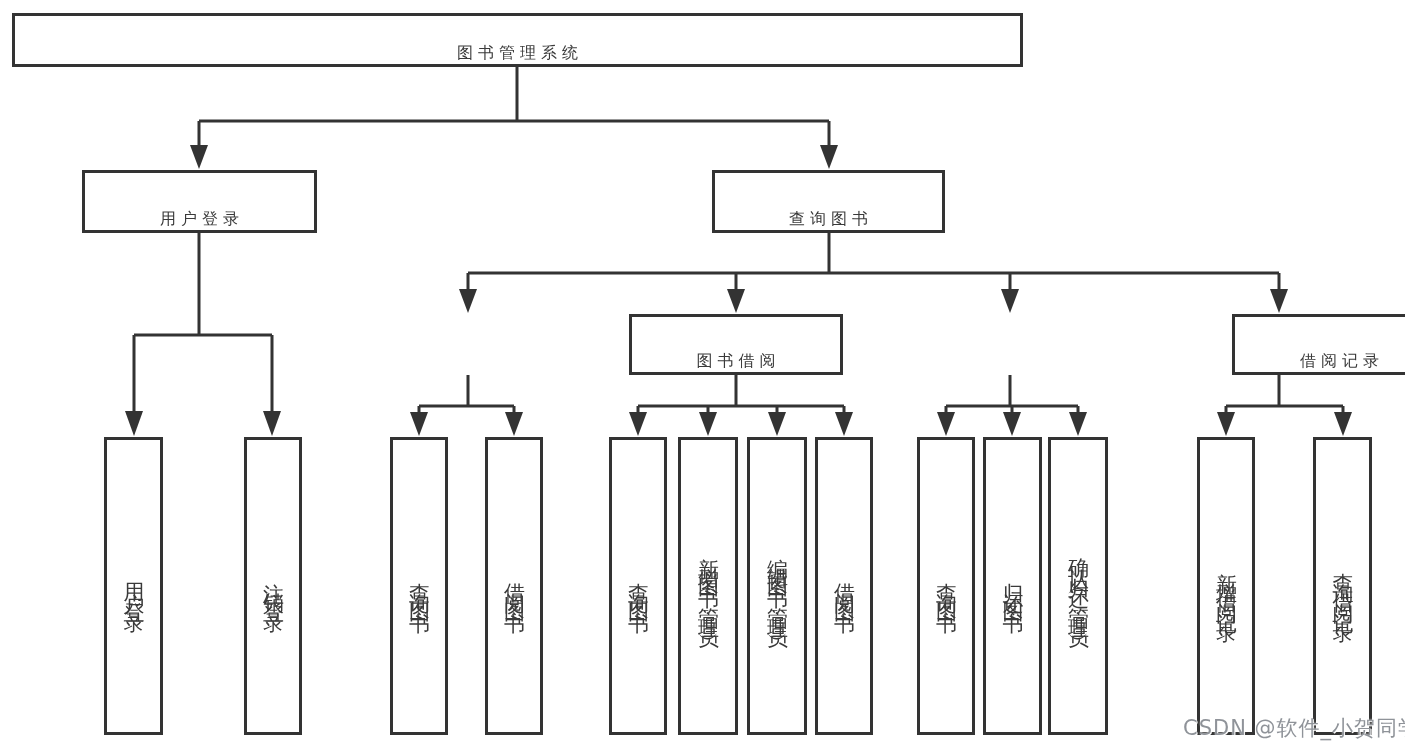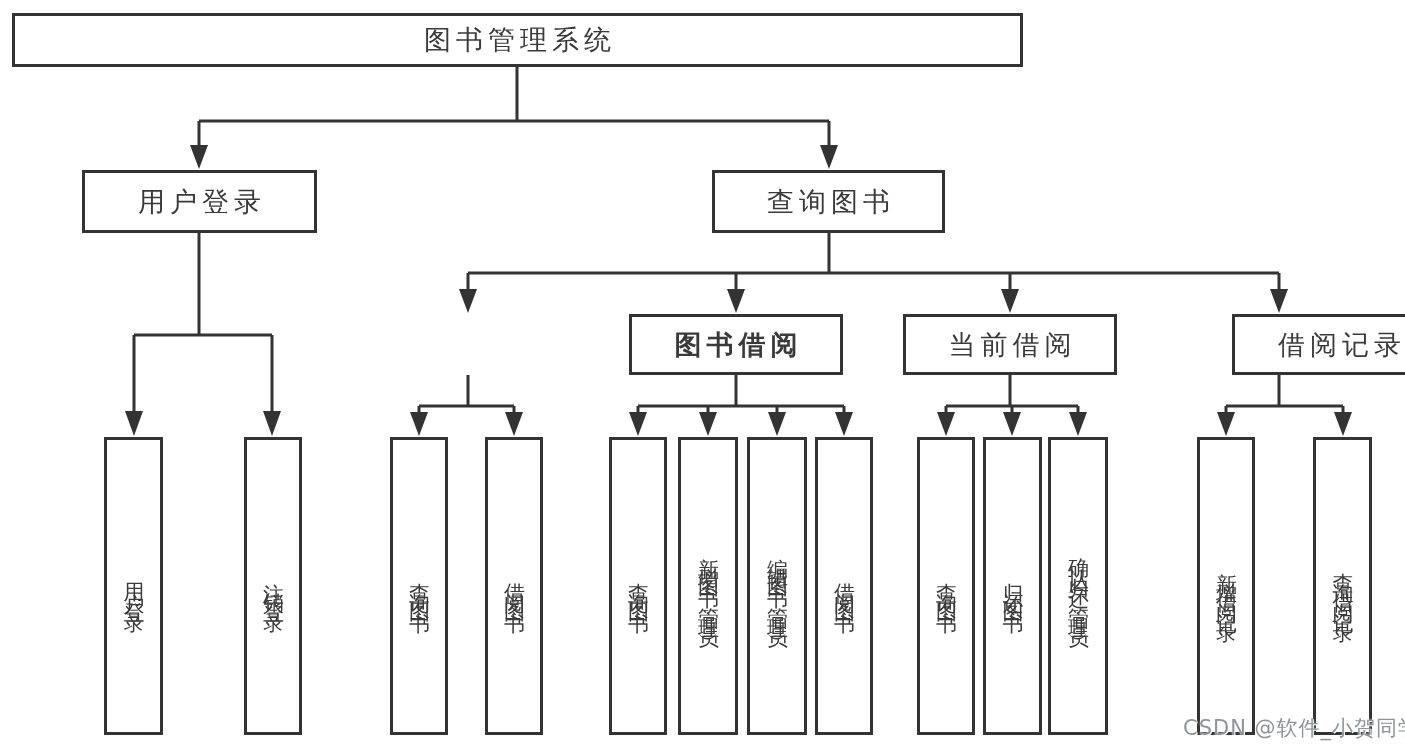--- a/index.html
+++ b/index.html
@@ -19,23 +19,23 @@
     position: absolute;
     left: 0; top: 0;
     width: 1405px; height: 747px;
     pointer-events: none;
   }
   .node {
     position: absolute;
     background: #ffffff;
     border: 3px solid #333333;
     display: flex;
-    align-items: center;
+    align-items: flex-end;
     justify-content: center;
-    font-size: 27px;
+    font-size: 16px;
     letter-spacing: 5px;
     text-indent: 5px;
     color: #3a3a3a;
     white-space: nowrap;
   }
   .leaf {
     position: absolute;
     top: 437px;
     height: 298px;
     background: #ffffff;
@@ -111,25 +111,22 @@
     <span>图书管理系统</span>
   </div>
 
   <div class="node" style="left:82px; top:170px; width:235px; height:63px;">
     <span>用户登录</span>
   </div>
   <div class="node" style="left:712px; top:170px; width:233px; height:63px;">
     <span>查询图书</span>
   </div>
 
-  <div class="node" style="left:629px; top:314px; width:214px; height:61px;font-weight:bold;">
+  <div class="node" style="left:629px; top:314px; width:214px; height:61px;">
     <span>图书借阅</span>
-  </div>
-  <div class="node" style="left:903px; top:314px; width:214px; height:61px;">
-    <span>当前借阅</span>
   </div>
   <div class="node" style="left:1232px; top:314px; width:215px; height:61px;">
     <span>借阅记录</span>
   </div>
 
   <div class="leaf" style="left:104px; width:59px;">
     <span class="vlabel">用户登录</span>
   </div>
   <div class="leaf" style="left:244px; width:58px;">
     <span class="vlabel">注销登录</span>

